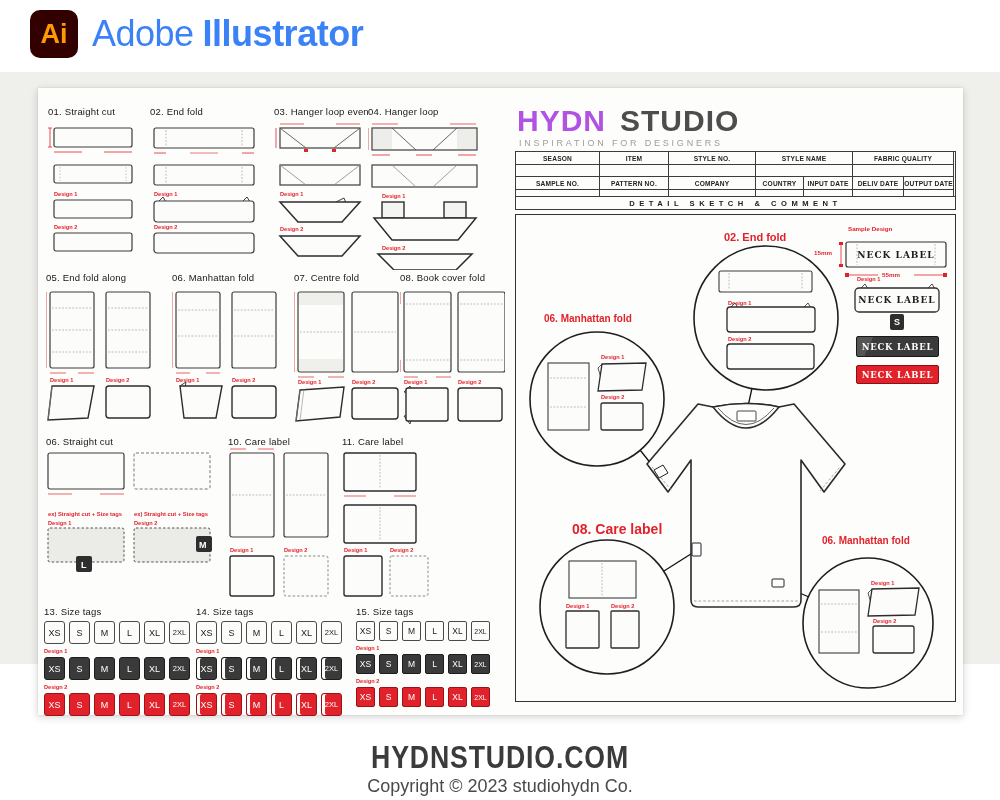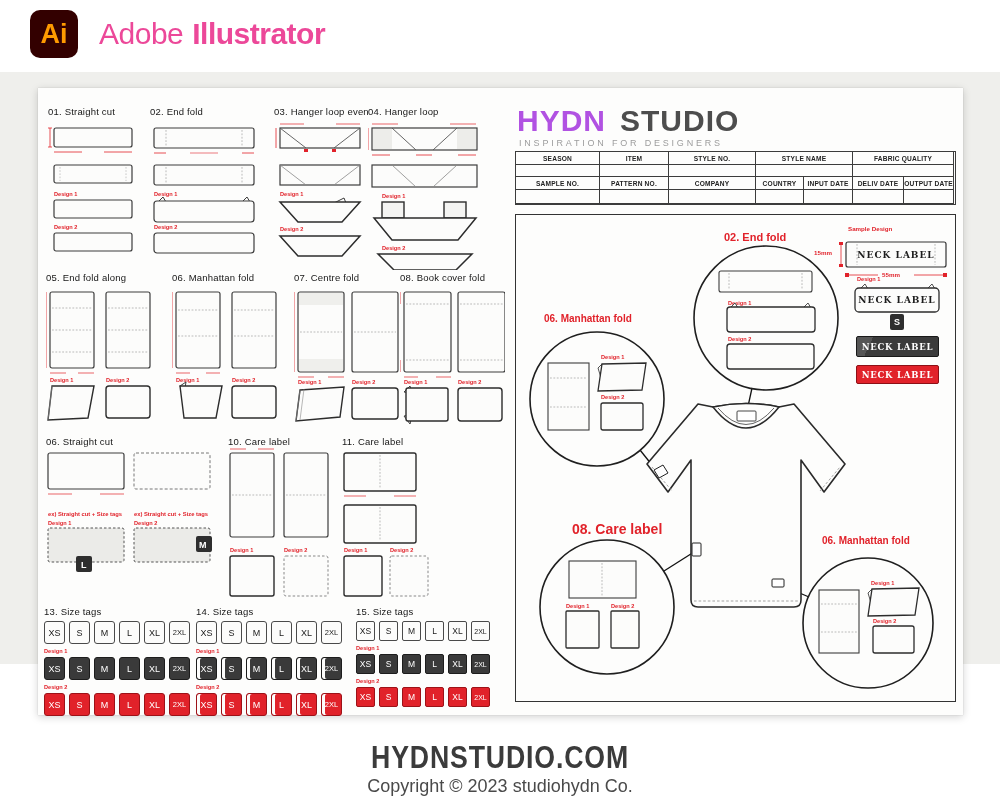--- a/index.html
+++ b/index.html
@@ -1,23 +1,23 @@
 <!DOCTYPE html>
 <html><head>
 <meta charset="utf-8">
 <style>
   * { margin:0; padding:0; box-sizing:border-box; }
   html,body { width:1000px; height:800px; background:#ffffff; font-family:"Liberation Sans", sans-serif; overflow:hidden; }
   #page { position:relative; width:1000px; height:800px; }
 
   
-  #app-header { position:absolute; left:30px; top:10px; display:flex; align-items:center; gap:21px; }
+  #app-header { position:absolute; left:30px; top:10px; display:flex; align-items:center; gap:14px; }
   .ai-icon { width:48px; height:48px; background:#330000; border-radius:10px; display:flex; align-items:center; justify-content:center;
              color:#ff9a00; font-weight:bold; font-size:27px; letter-spacing:0; }
-  .brand-text { font-size:30px; color:#ec4899; letter-spacing:-0.5px; }
+  .brand-text { font-size:36px; color:#3b82f6; letter-spacing:-0.5px; }
   .brand-text .b1 { font-weight:400; margin-right:9px; }
   .brand-text .b2 { font-weight:700; }
 
   
   #stage { position:absolute; left:0; top:72px; width:1000px; height:592px; background:#efefec; }
   #sheet { position:absolute; left:38px; top:16px; width:925px; height:627px; background:#fdfdfc;
            box-shadow:0 2px 8px rgba(0,0,0,.18), 0 0 1px rgba(0,0,0,.2); }
 
   .sec { position:absolute; }
   .sec-title { font-size:9.5px; color:#161616; font-weight:500; letter-spacing:.2px; height:12px; }
@@ -436,20 +436,21 @@
       <div class="th">OUTPUT DATE</div>
       <div class="td"></div>
       <div class="td"></div>
       <div class="td"></div>
       <div class="td"></div>
       <div class="td"></div>
       <div class="td"></div>
       <div class="td"></div>
     </div>
 
+    <div id="banner">DETAIL SKETCH &amp; COMMENT</div>
 
     <div id="sketch-box">
       <svg width="439" height="486" viewBox="0 0 439 486">
 
         <line x1="236" y1="173" x2="231" y2="196" stroke="#111" stroke-width="1.3"></line>
         <line x1="124" y1="235" x2="140" y2="255" stroke="#111" stroke-width="1.3"></line>
         <line x1="148" y1="356" x2="178" y2="337" stroke="#111" stroke-width="1.3"></line>
         <line x1="267" y1="371" x2="293" y2="382" stroke="#111" stroke-width="1.3"></line>
 
         <path d="M197,192 L182,189 L131,249 L152,277 L175,245 L175,385 Q175,392 182,392 L278,392 Q285,392 285,385 L285,245 L308,277 L329,249 L278,189 L263,192 Q230,185 197,192 Z" fill="#fdfdfc" stroke="#2a2a2a" stroke-width="1.6" stroke-linejoin="round"></path>

